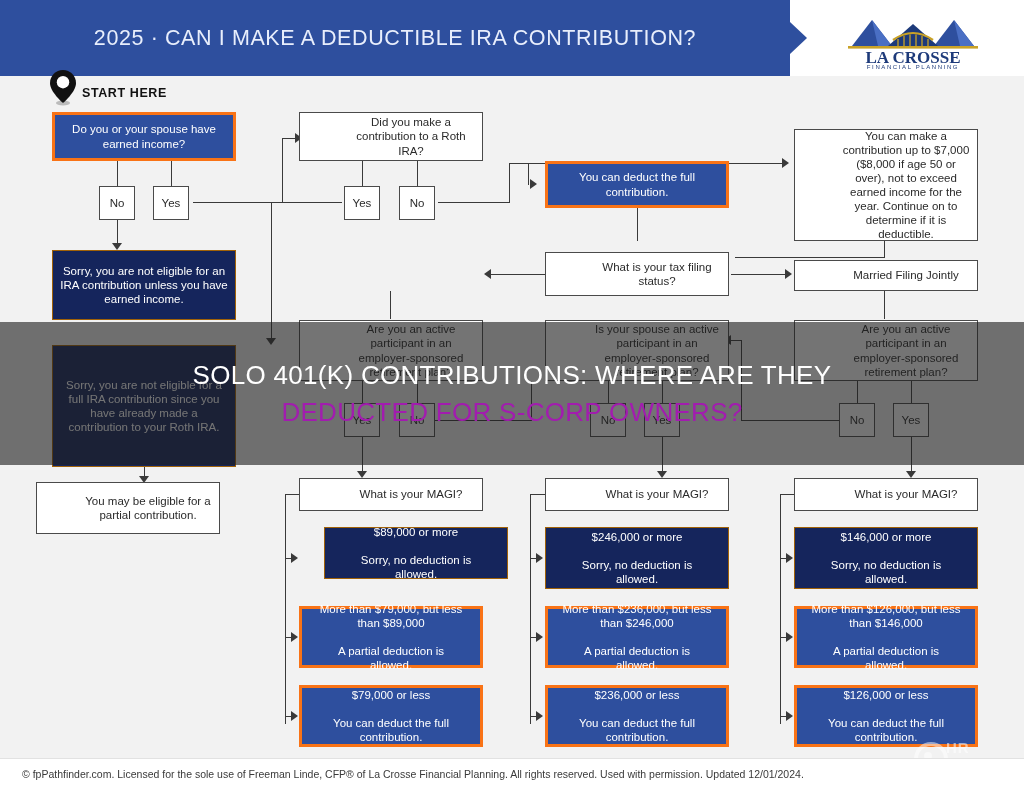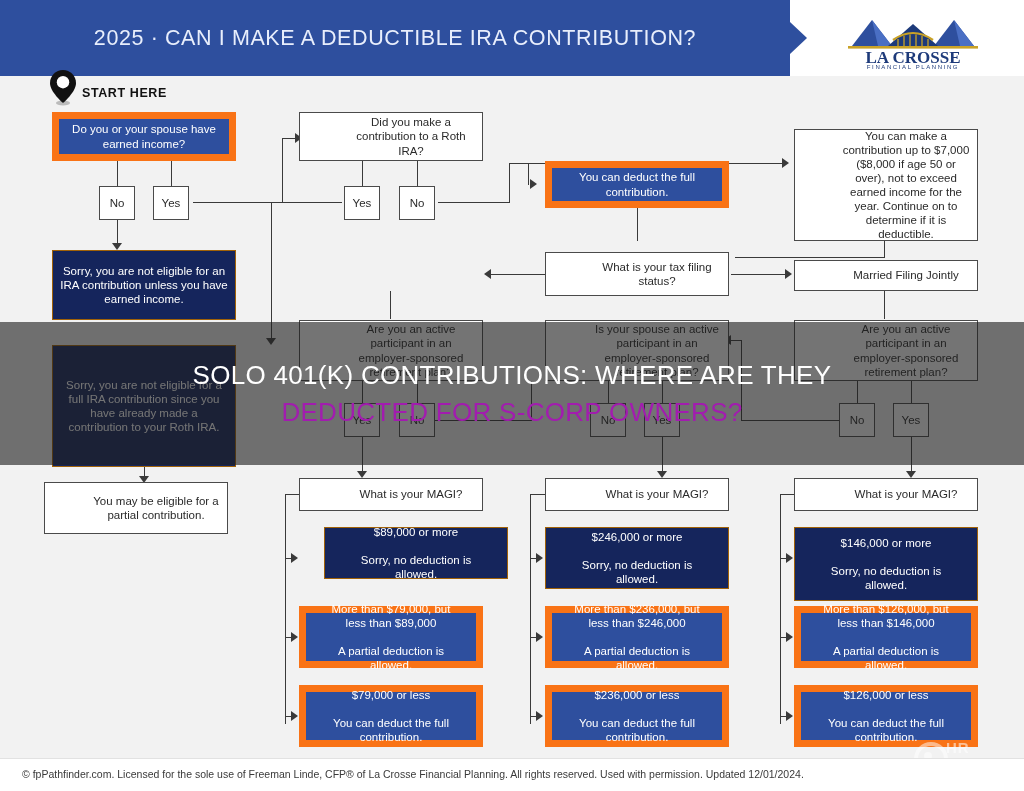--- a/index.html
+++ b/index.html
@@ -29,21 +29,21 @@
   .logo{position:absolute;left:838px;top:6px;width:150px;height:64px;}
   .logo svg{display:block;}
 
   
   .node{
     position:absolute;box-sizing:border-box;
     display:flex;align-items:center;justify-content:center;text-align:center;
     line-height:1.22;
   }
   .n-white{background:#ffffff;border:1.3px solid #4a4a4a;color:#2a2a2a;font-size:11.5px;padding-left:40px;}
-  .n-blue{background:#2e4f9e;color:#ffffff;font-size:11.5px;border:7px solid #f97316;}
+  .n-blue{background:#2e4f9e;color:#ffffff;font-size:11.5px;border:3px solid #f97316;}
   .n-navy{background:#15255c;color:#ffffff;font-size:11.5px;border:1px solid #a16207;}
   .node span{display:block;padding:0 7px;}
 
   
   .ynbox{
     position:absolute;box-sizing:border-box;background:#fff;border:1.3px solid #4a4a4a;
     display:flex;align-items:center;justify-content:center;font-size:11.5px;color:#2a2a2a;
   }
 
   
@@ -220,21 +220,21 @@
   </div>
   <div class="ynbox" style="left:153px;top:186px;width:36px;height:34px;">
     <span>Yes</span>
   </div>
   <div class="node n-navy" style="left:52px;top:250px;width:184px;height:70px;">
     <span>Sorry, you are not eligible for an IRA contribution unless you have earned income.</span>
   </div>
   <div class="node n-navy" style="left:52px;top:345px;width:184px;height:122px;">
     <span>Sorry, you are not eligible for a full IRA contribution since you have already made a contribution to your Roth IRA.</span>
   </div>
-  <div class="node n-white" style="left:44px;top:482px;width:184px;height:52px;">
+  <div class="node n-white" style="left:36px;top:482px;width:184px;height:52px;">
     <span>You may be eligible for a partial contribution.</span>
   </div>
 
   <div class="node n-white" style="left:299px;top:112px;width:184px;height:49px;">
     <span>Did you make a contribution to a Roth IRA?</span>
   </div>
   <div class="ynbox" style="left:344px;top:186px;width:36px;height:34px;">
     <span>Yes</span>
   </div>
   <div class="ynbox" style="left:399px;top:186px;width:36px;height:34px;">
@@ -308,21 +308,21 @@
   <div class="node n-navy" style="left:545px;top:527px;width:184px;height:62px;">
     <span><span>$246,000 or more</span><br><span>Sorry, no deduction is allowed.</span></span>
   </div>
   <div class="node n-blue" style="left:545px;top:606px;width:184px;height:62px;">
     <span><span>More than $236,000, but less than $246,000</span><br><span>A partial deduction is allowed.</span></span>
   </div>
   <div class="node n-blue" style="left:545px;top:685px;width:184px;height:62px;">
     <span><span>$236,000 or less</span><br><span>You can deduct the full contribution.</span></span>
   </div>
 
-  <div class="node n-navy" style="left:794px;top:527px;width:184px;height:74px;">
+  <div class="node n-navy" style="left:794px;top:527px;width:184px;height:62px;">
     <span><span>$146,000 or more</span><br><span>Sorry, no deduction is allowed.</span></span>
   </div>
   <div class="node n-blue" style="left:794px;top:606px;width:184px;height:62px;">
     <span><span>More than $126,000, but less than $146,000</span><br><span>A partial deduction is allowed.</span></span>
   </div>
   <div class="node n-blue" style="left:794px;top:685px;width:184px;height:62px;align-items:center;">
     <span><span>$126,000 or less</span><br><span>You can deduct the full contribution.</span></span>
   </div>
 
   <div class="overlay">

